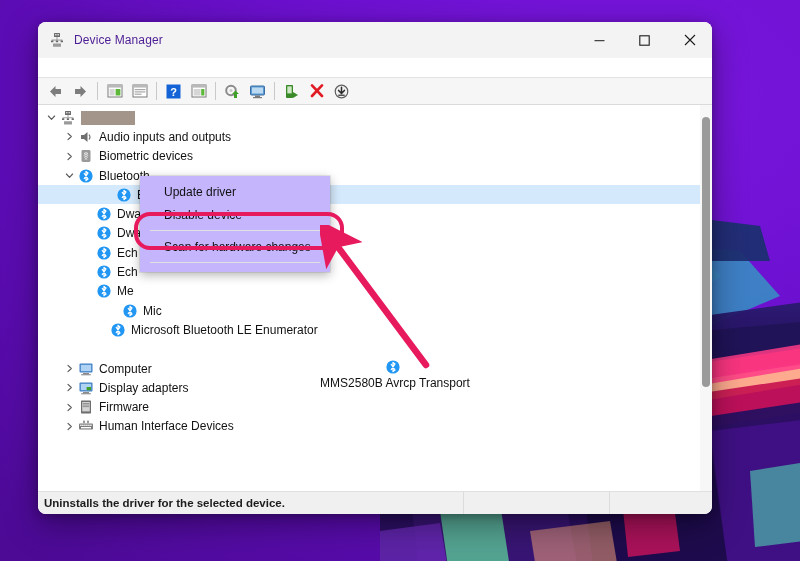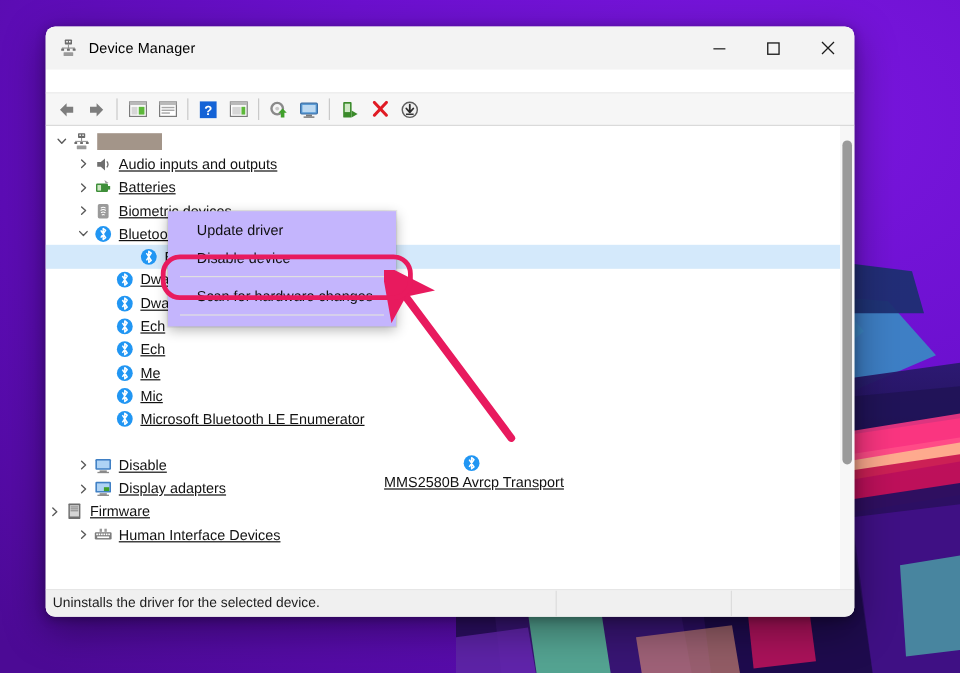--- a/index.html
+++ b/index.html
@@ -48,21 +48,21 @@
   #titlebar {
     height: 36px;
     background: #f3f3f3;
     display: flex; align-items: center;
     flex: 0 0 auto;
     position: relative;
   }
   #title-left { display: flex; align-items: center; padding-left: 11px; }
   #app-icon { width: 16px; height: 16px; margin-right: 9px; display:block; }
   #title-text {
-    font-size: 12px; color: #000000; letter-spacing: 0.1px;
+    font-size: 12px; color: #4c1d95; letter-spacing: 0.1px;
     white-space: nowrap;
   }
   #win-controls { position: absolute; right: 0; top: 0; height: 36px; display: flex; }
   .win-btn {
     width: 45px; height: 36px;
     display: flex; align-items: center; justify-content: center;
     cursor: default;
   }
 
   
@@ -120,21 +120,21 @@
     display: flex; align-items: center; justify-content: center;
     flex: 0 0 auto;
     color: #5a5a5a;
   }
   .chev svg { display:block; }
   .ico {
     width: 17px; height: 17px; flex: 0 0 auto;
     display: flex; align-items: center; justify-content: center;
     margin-right: 5px;
   }
-  .lbl { line-height: 14px; text-decoration: underline; }
+  .lbl { line-height: 14px; }
   .redact {
     display: inline-block;
     width: 54px; height: 14px;
     background: #a39589;
     vertical-align: middle;
   }
 
   
   #vscroll {
     position: absolute;
@@ -150,20 +150,21 @@
   }
 
   
   #statusbar {
     height: 22px;
     background: #f0f0f0;
     flex: 0 0 auto;
     display: flex; align-items: center;
     font-size: 11.5px;
     color: #1c1c1c;
+    font-weight: bold;
   }
   #status-main { flex: 0 0 419px; padding-left: 6px; overflow: hidden; white-space: nowrap; }
   .status-cell { border-left: 1px solid #dcdcdc; height: 22px; }
   #status-b { flex: 0 0 145px; }
   #status-c { flex: 1 1 auto; }
 
   
   #ctxmenu {
     position: absolute;
     left: 140px; top: 176px;
@@ -409,36 +410,20 @@
           <span class="lbl">Audio inputs and outputs</span>
         </div>
         <div class="row" style="padding-left: 24px;">
           <span class="chev">
             <svg width="9" height="9" viewBox="0 0 9 9">
               <path d="M3 1.4 L6.3 4.5 L3 7.6" stroke="#5a5a5a" stroke-width="1.15" fill="none" stroke-linecap="round" stroke-linejoin="round"></path>
             </svg>
           </span>
           <span class="ico">
             <svg width="16" height="16" viewBox="0 0 16 16">
-              <rect x="2" y="5" width="10" height="7" rx="1" fill="#3f8f3a"></rect>
-              <rect x="12" y="7" width="1.8" height="3" fill="#3f8f3a"></rect>
-              <rect x="3.2" y="6.2" width="3" height="4.6" fill="#cfe8c5"></rect>
-              <path d="M9 2 L12.5 4.5 L10 5 Z" fill="#9a9a9a"></path>
-            </svg>
-          </span>
-          <span class="lbl">Batteries</span>
-        </div>
-        <div class="row" style="padding-left: 24px;">
-          <span class="chev">
-            <svg width="9" height="9" viewBox="0 0 9 9">
-              <path d="M3 1.4 L6.3 4.5 L3 7.6" stroke="#5a5a5a" stroke-width="1.15" fill="none" stroke-linecap="round" stroke-linejoin="round"></path>
-            </svg>
-          </span>
-          <span class="ico">
-            <svg width="16" height="16" viewBox="0 0 16 16">
               <rect x="3.5" y="2" width="9" height="12" rx="1.4" fill="#9a9a9a"></rect>
               <path d="M6 5.5 Q8 4 10 5.5 M5.8 7.4 Q8 5.8 10.2 7.4 M6.2 9.3 Q8 7.9 9.8 9.3 M6.8 11.2 Q8 10.2 9.2 11.2" stroke="#ffffff" stroke-width="0.85" fill="none"></path>
             </svg>
           </span>
           <span class="lbl">Biometric devices</span>
         </div>
         <div class="row" style="padding-left: 24px;">
           <span class="chev">
             <svg width="9" height="9" viewBox="0 0 9 9">
               <path d="M1.4 3 L4.5 6.3 L7.6 3" stroke="#5a5a5a" stroke-width="1.15" fill="none" stroke-linecap="round" stroke-linejoin="round"></path>
@@ -505,31 +490,31 @@
         <div class="row" style="padding-left: 42px;">
           <span class="chev"></span>
           <span class="ico">
             <svg width="16" height="16" viewBox="0 0 16 16">
               <circle cx="8" cy="8" r="6.6" fill="#2196f3"></circle>
               <path d="M6 5 L10 11 L8 12.6 L8 3.4 L10 5 L6 11" stroke="#ffffff" stroke-width="1.25" fill="none" stroke-linejoin="round"></path>
             </svg>
           </span>
           <span class="lbl">Me</span>
         </div>
-        <div class="row" style="padding-left: 42px;">
+        <div class="row" style="padding-left: 68px;">
           <span class="chev"></span>
           <span class="ico">
             <svg width="16" height="16" viewBox="0 0 16 16">
               <circle cx="8" cy="8" r="6.6" fill="#2196f3"></circle>
               <path d="M6 5 L10 11 L8 12.6 L8 3.4 L10 5 L6 11" stroke="#ffffff" stroke-width="1.25" fill="none" stroke-linejoin="round"></path>
             </svg>
           </span>
           <span class="lbl">Mic</span>
         </div>
-        <div class="row" style="padding-left: 42px;">
+        <div class="row" style="padding-left: 56px;">
           <span class="chev"></span>
           <span class="ico">
             <svg width="16" height="16" viewBox="0 0 16 16">
               <circle cx="8" cy="8" r="6.6" fill="#2196f3"></circle>
               <path d="M6 5 L10 11 L8 12.6 L8 3.4 L10 5 L6 11" stroke="#ffffff" stroke-width="1.25" fill="none" stroke-linejoin="round"></path>
             </svg>
           </span>
           <span class="lbl">Microsoft Bluetooth LE Enumerator</span>
         </div>
         <div class="row" style="padding-left: 52px; flex-direction: column;">
@@ -549,40 +534,40 @@
             </svg>
           </span>
           <span class="ico">
             <svg width="16" height="16" viewBox="0 0 16 16">
               <rect x="1.5" y="2.5" width="13" height="9" rx="1" fill="#3f7fc4"></rect>
               <rect x="2.8" y="3.8" width="10.4" height="6.4" fill="#aed3f5"></rect>
               <rect x="5" y="12" width="6" height="1.4" fill="#8a8a8a"></rect>
               <rect x="3.2" y="13.2" width="9.6" height="1.1" fill="#8a8a8a"></rect>
             </svg>
           </span>
-          <span class="lbl">Disable</span>
+          <span class="lbl">Computer</span>
         </div>
         <div class="row" style="padding-left: 24px;">
           <span class="chev">
             <svg width="9" height="9" viewBox="0 0 9 9">
               <path d="M3 1.4 L6.3 4.5 L3 7.6" stroke="#5a5a5a" stroke-width="1.15" fill="none" stroke-linecap="round" stroke-linejoin="round"></path>
             </svg>
           </span>
           <span class="ico">
             <svg width="16" height="16" viewBox="0 0 16 16">
               <rect x="1.5" y="2.5" width="13" height="9" rx="1" fill="#3f7fc4"></rect>
               <rect x="2.8" y="3.8" width="10.4" height="6.4" fill="#aed3f5"></rect>
               <rect x="8.6" y="7" width="4.4" height="3.2" fill="#3fa02a"></rect>
               <rect x="5" y="12" width="6" height="1.4" fill="#8a8a8a"></rect>
               <rect x="3.2" y="13.2" width="9.6" height="1.1" fill="#8a8a8a"></rect>
             </svg>
           </span>
           <span class="lbl">Display adapters</span>
         </div>
-        <div class="row" style="">
+        <div class="row" style="padding-left: 24px;">
           <span class="chev">
             <svg width="9" height="9" viewBox="0 0 9 9">
               <path d="M3 1.4 L6.3 4.5 L3 7.6" stroke="#5a5a5a" stroke-width="1.15" fill="none" stroke-linecap="round" stroke-linejoin="round"></path>
             </svg>
           </span>
           <span class="ico">
             <svg width="16" height="16" viewBox="0 0 16 16">
               <rect x="3" y="1.6" width="10" height="12.8" rx="0.6" fill="#6e6e6e"></rect>
               <rect x="4.2" y="3" width="7.6" height="9.4" fill="#d4d4d4"></rect>
               <rect x="4.8" y="4" width="6.4" height="0.9" fill="#8a8a8a"></rect>

